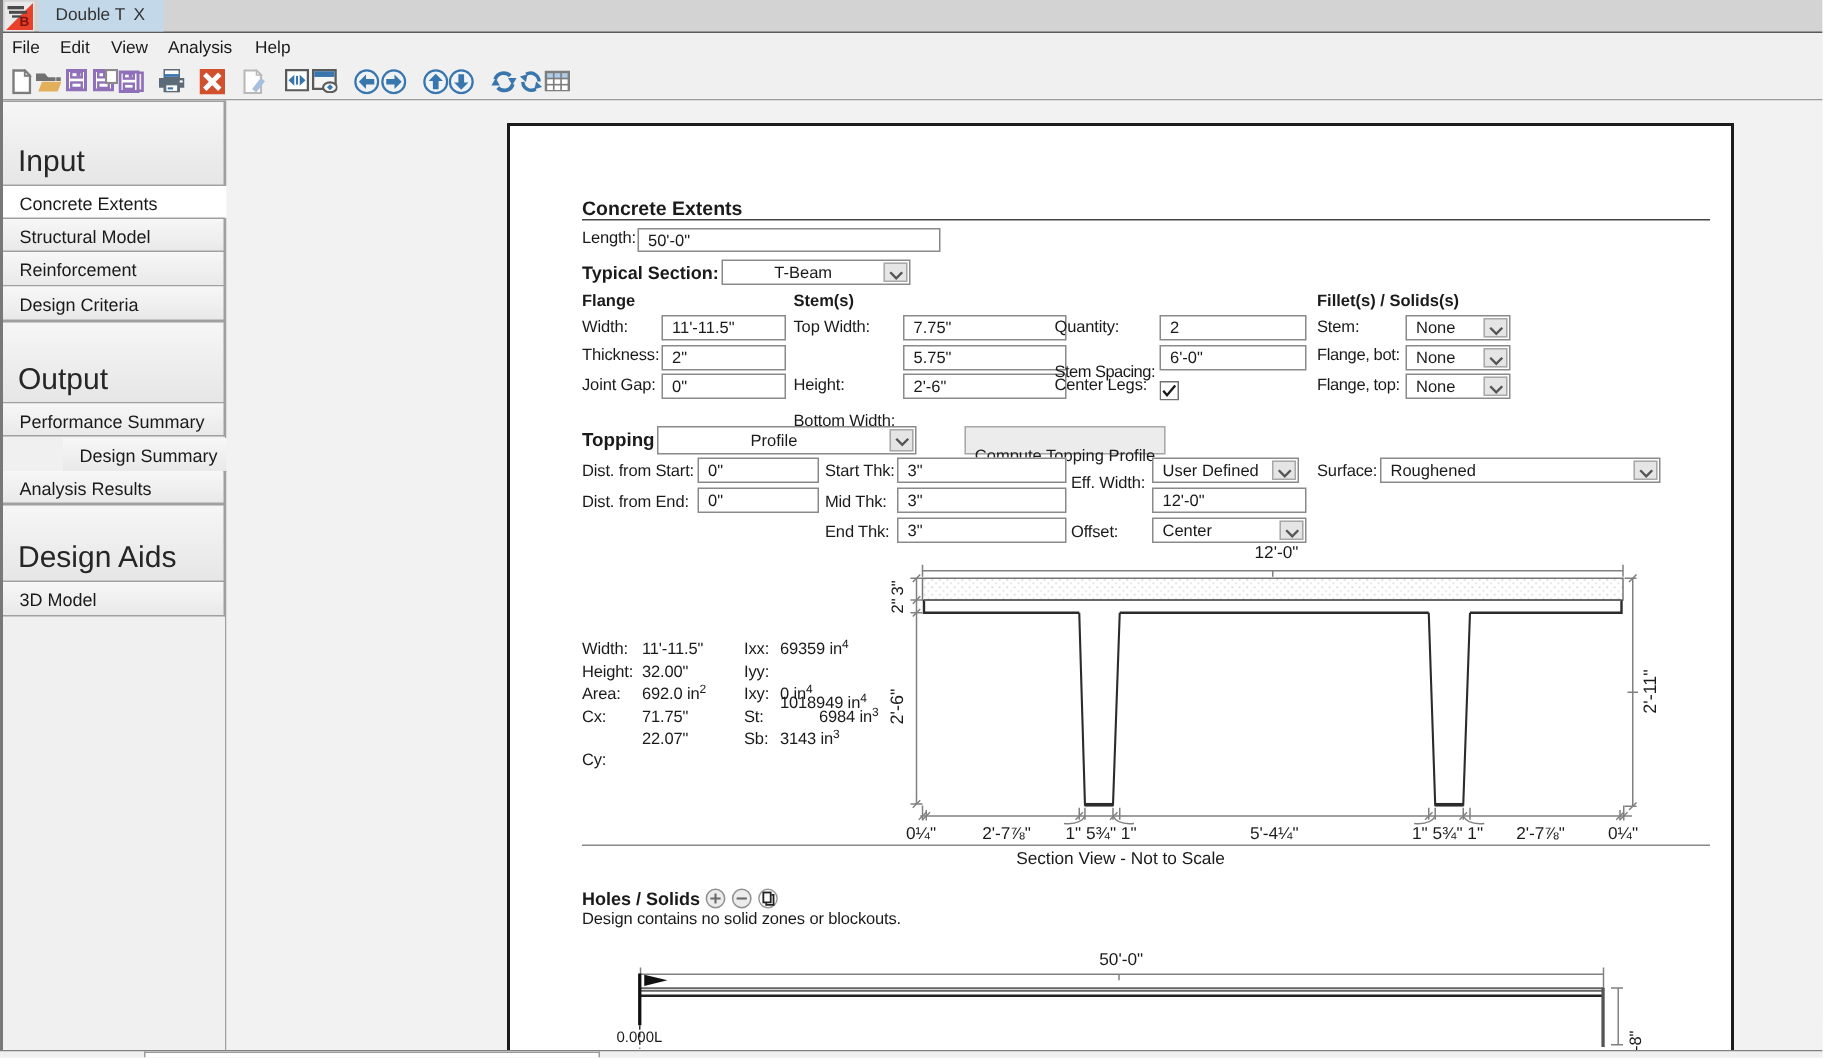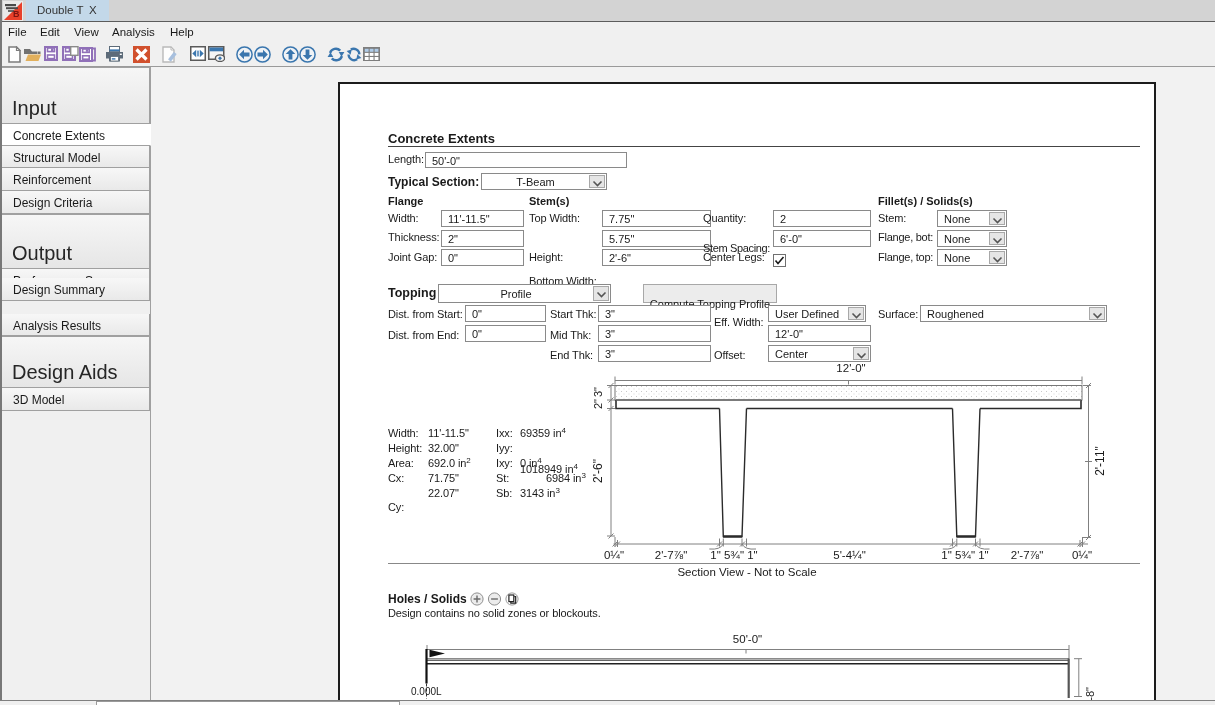--- a/index.html
+++ b/index.html
@@ -197,21 +197,21 @@
   </div>
 <div class="sbi" style="top:191px; height:23px;">
     <span>Design Criteria</span>
   </div>
 <div class="sbh" style="top:214px; height:55px;">
     <span>Output</span>
   </div>
 <div class="sbi" style="top:269px; height:22px;">
     <span>Performance Summary</span>
   </div>
-<div class="sbi" style="top:278px; height:23px;">
+<div class="sbi" style="top:292px; height:23px;margin-left:40px;">
     <span>Design Summary</span>
   </div>
 <div class="sbi" style="top:314px; height:22px;">
     <span>Analysis Results</span>
   </div>
 <div class="sbh" style="top:336px; height:52px;">
     <span>Design Aids</span>
   </div>
 <div class="sbi" style="top:388px; height:23px;">
     <span>3D Model</span>

